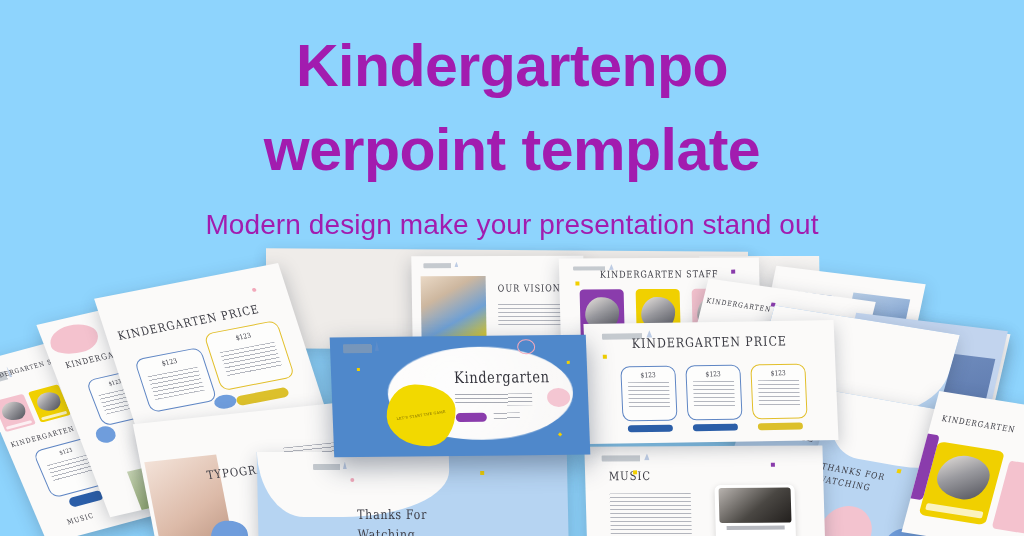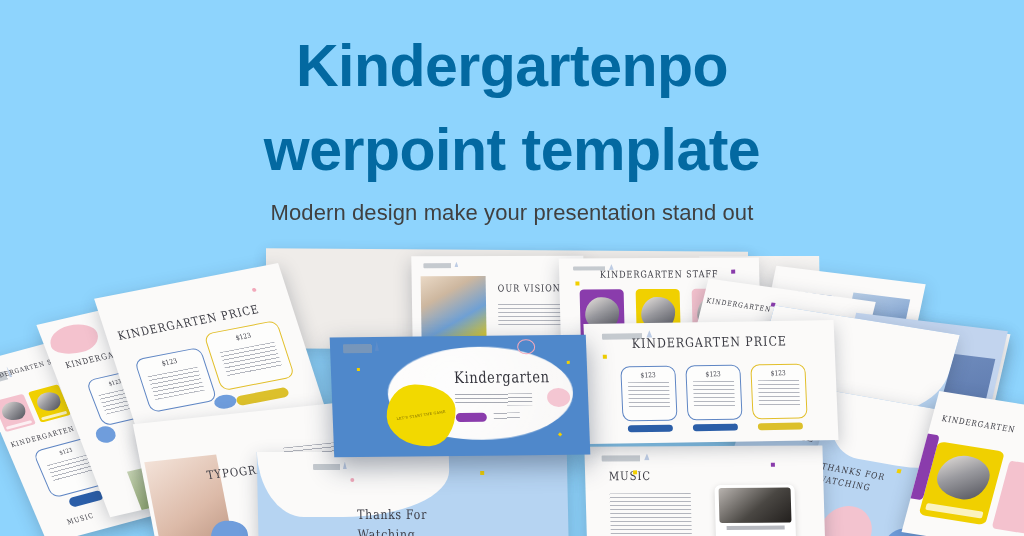--- a/index.html
+++ b/index.html
@@ -9,34 +9,34 @@
     font-family:"Liberation Sans", sans-serif;
     position:relative;
   }
 
   
   #hero {
     position:absolute; left:0; top:0; width:1024px; height:230px;
     text-align:center; z-index:50; pointer-events:none;
   }
   #hero-title {
-    color:#0369a1;
+    color:#a21caf;
     font-size:59px;
     font-weight:700;
     line-height:84px;
     letter-spacing:-0.5px;
     padding-top:24px;
     white-space:pre-line;
   }
   #hero-sub {
-    color:#404040;
-    font-size:22px;
+    color:#a21caf;
+    font-size:28px;
     font-weight:400;
     line-height:34px;
-    margin-top:4px;
+    margin-top:16px;
     letter-spacing:0.1px;
   }
 
   
   #stage {
     position:absolute; left:0; top:0; width:1024px; height:536px;
     overflow:hidden;
   }
 
   

